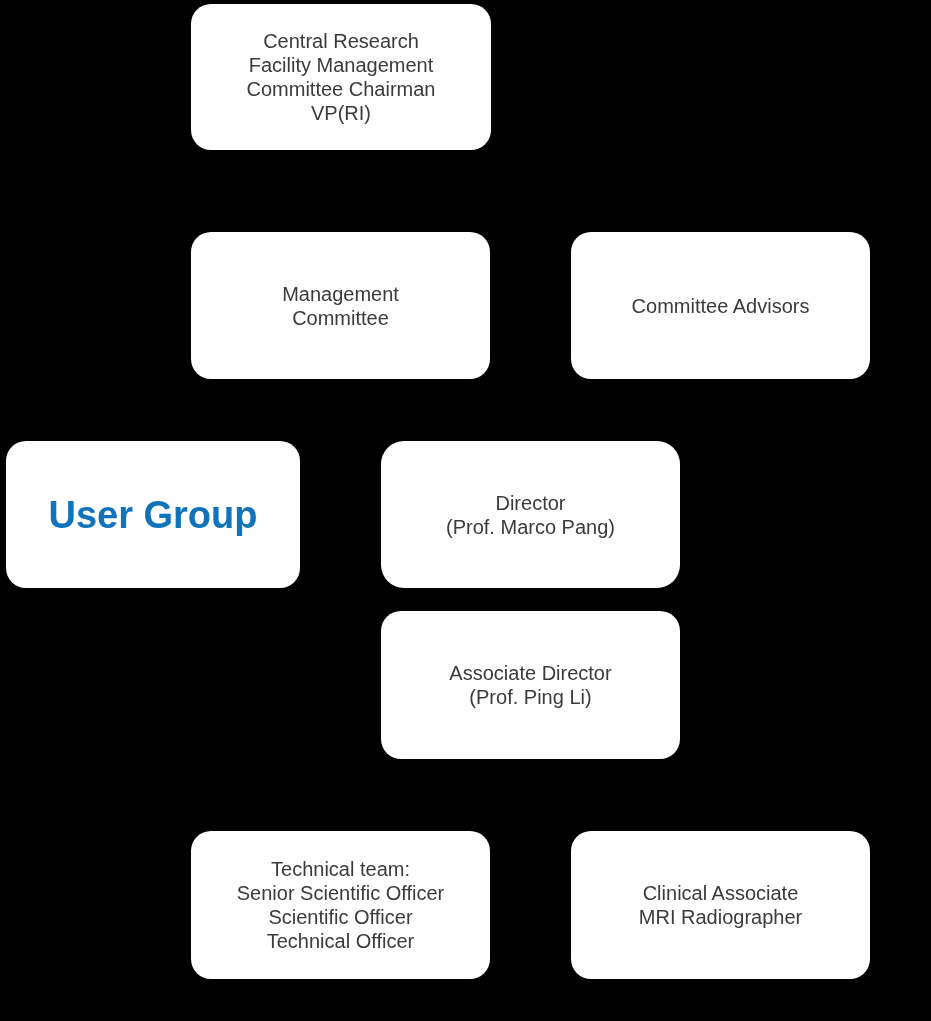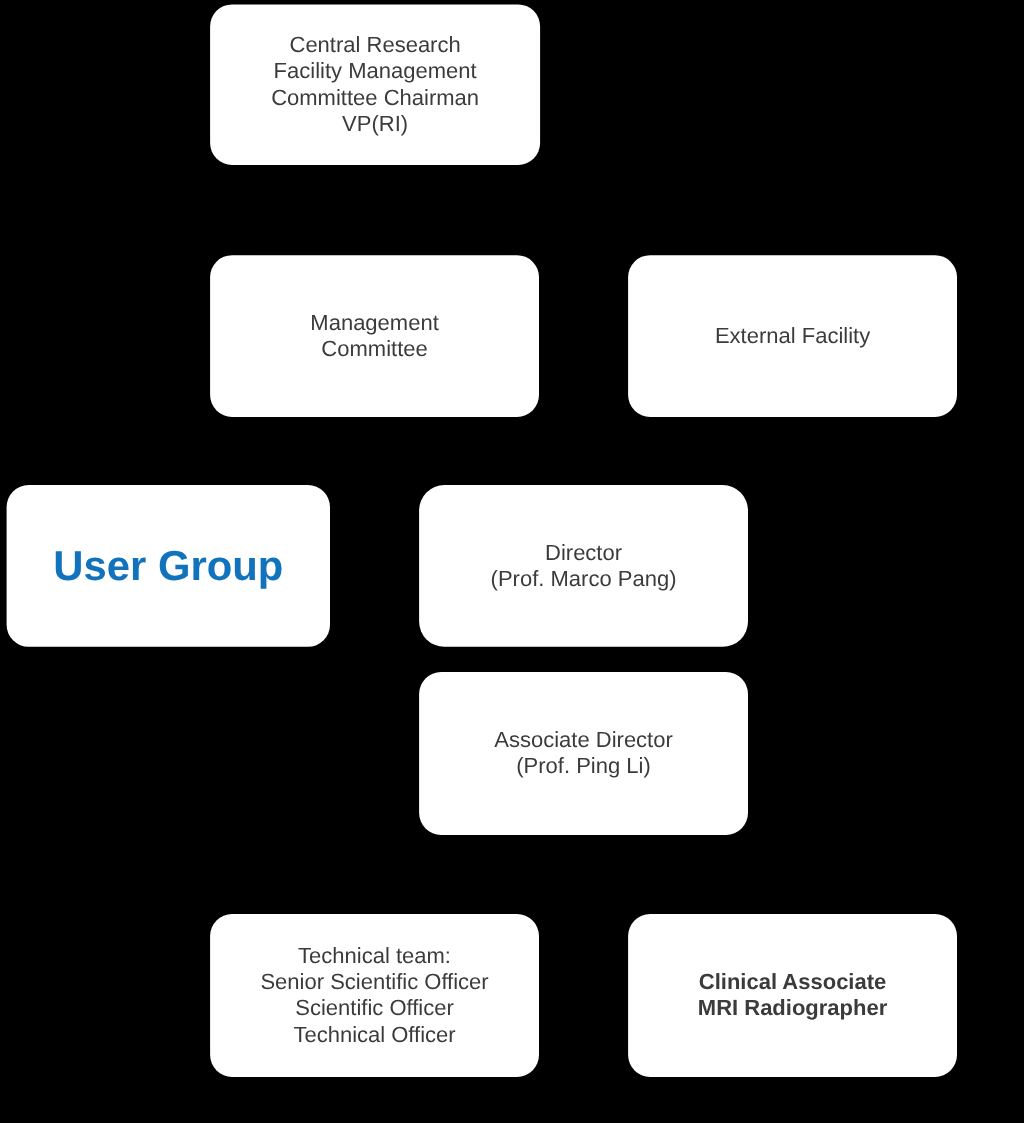--- a/index.html
+++ b/index.html
@@ -35,21 +35,21 @@
   .box .label {
     white-space: pre-line;
   }
   .box--chairman            { left: 191px; top:   4px; width: 300px; height: 146px; }
   .box--management          { left: 191px; top: 232px; width: 299px; height: 147px; }
   .box--external            { left: 571px; top: 232px; width: 299px; height: 147px; }
   .box--usergroup           { left:   6px; top: 441px; width: 294px; height: 147px; }
   .box--director            { left: 381px; top: 441px; width: 299px; height: 147px; border-radius: 23px; }
   .box--assoc-director      { left: 381px; top: 611px; width: 299px; height: 148px; }
   .box--technical           { left: 191px; top: 831px; width: 299px; height: 148px; }
-  .box--clinical            { left: 571px; top: 831px; width: 299px; height: 148px; font-weight: bold; }
+  .box--clinical            { left: 571px; top: 831px; width: 299px; height: 148px; }
   .box--usergroup .label {
     color: #1173bc;
     font-size: 38px;
     line-height: 36px;
     font-weight: bold;
   }
 </style>
 </head>
 <body>
 
@@ -61,21 +61,21 @@
 Committee Chairman
 VP(RI)</span>
   </div>
 
   <div class="box box--management">
     <span class="label">Management
 Committee</span>
   </div>
 
   <div class="box box--external">
-    <span class="label">External Facility</span>
+    <span class="label">Committee Advisors</span>
   </div>
 
   <div class="box box--usergroup">
     <span class="label">User Group</span>
   </div>
 
   <div class="box box--director">
     <span class="label">Director
 (Prof. Marco Pang)</span>
   </div>

